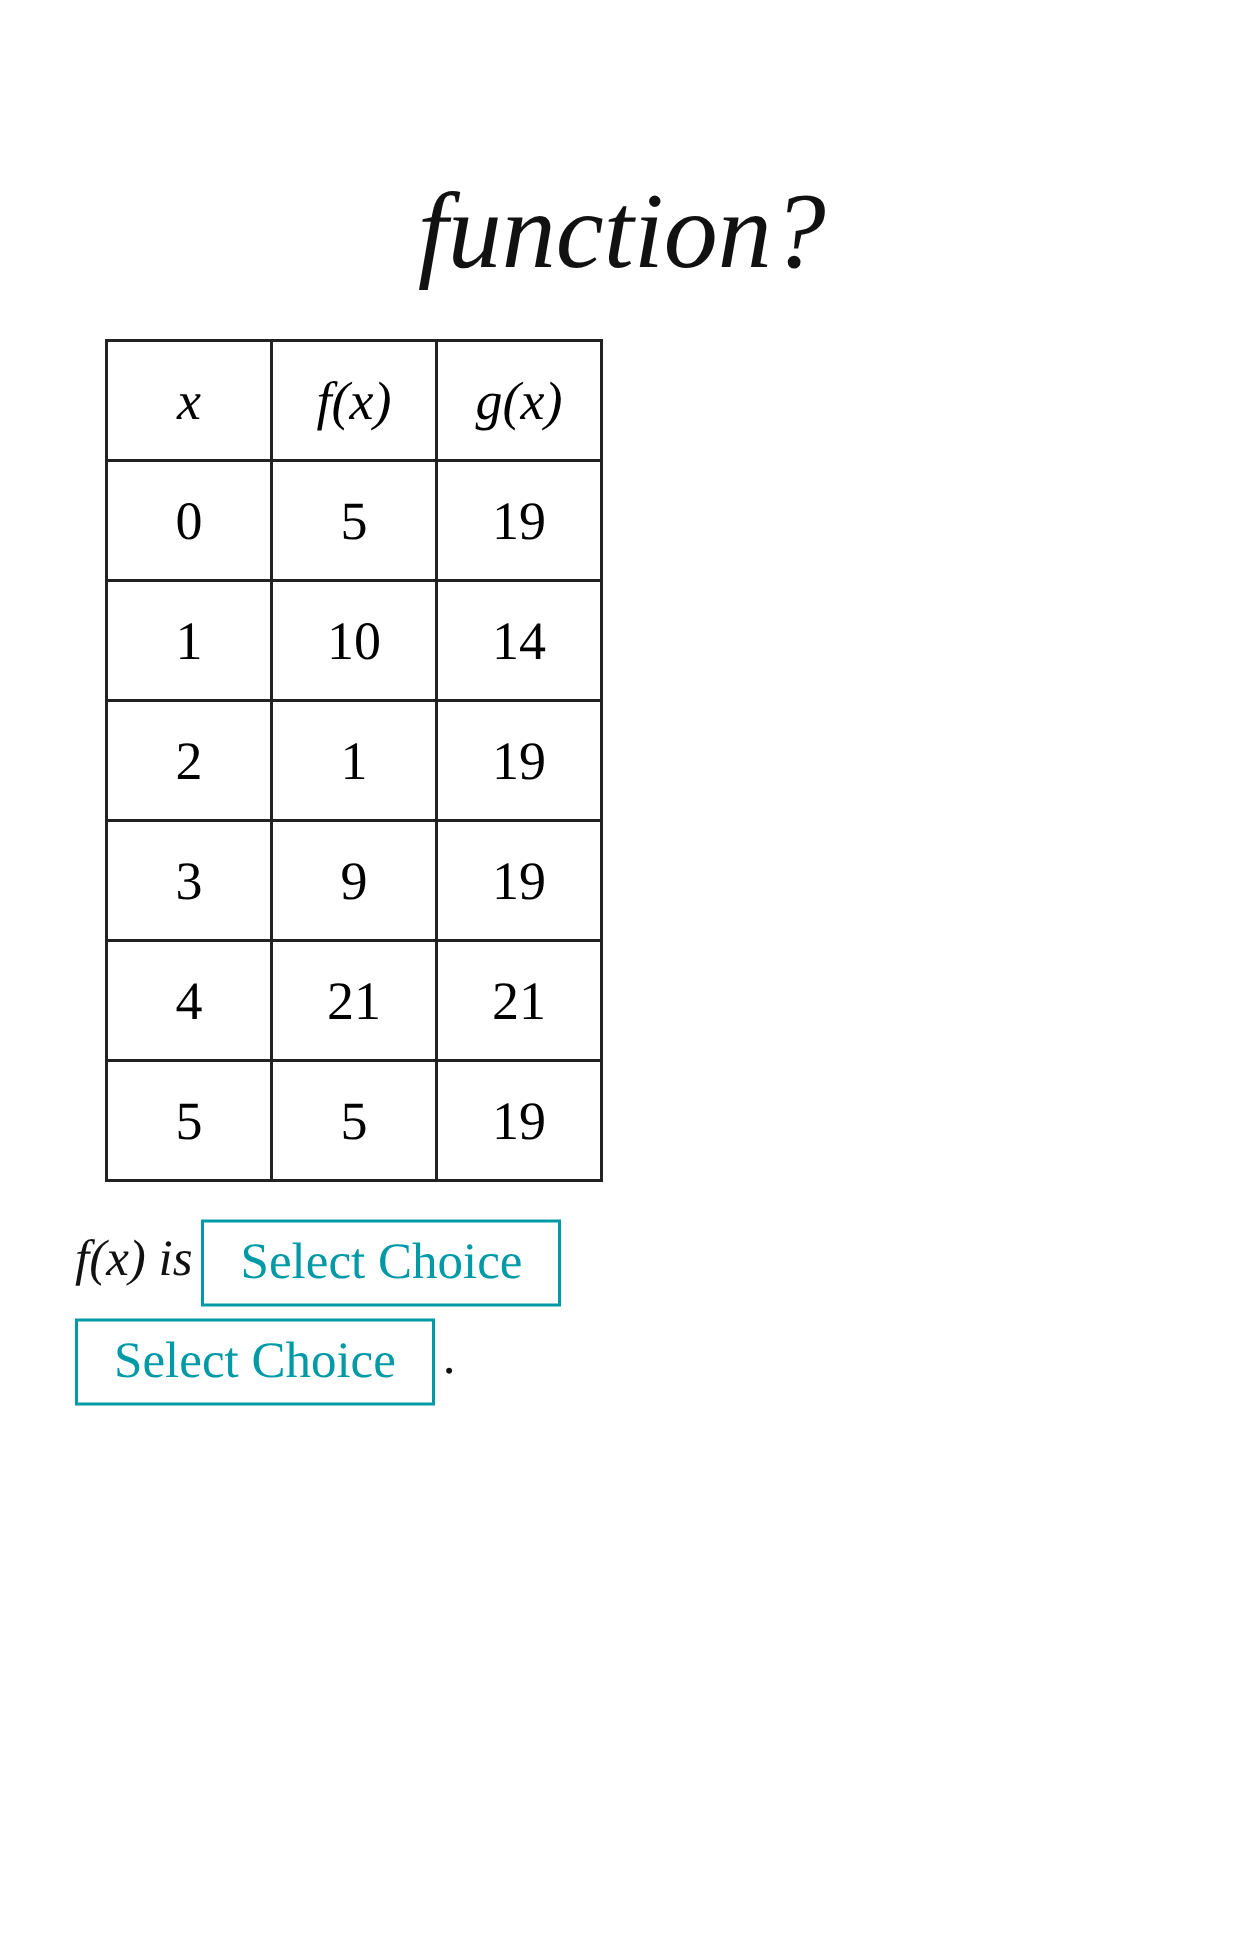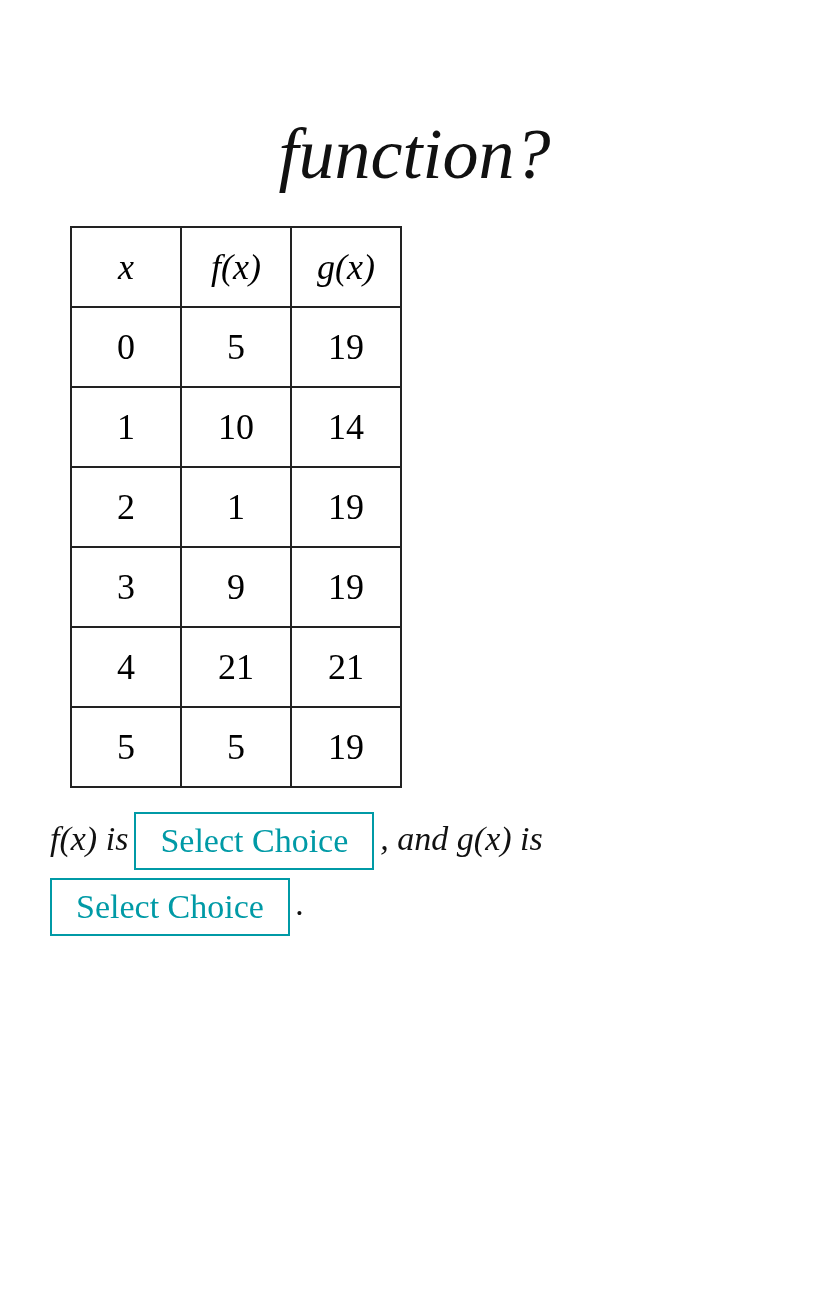--- a/index.html
+++ b/index.html
@@ -163,21 +163,20 @@
           <td>19</td>
         </tr>
       </tbody>
   </table>
 </div>
 
 <div class="conclusion-section">
   <div class="conclusion-line">
     <span>f(x) is</span>
     <button class="select-choice-btn">Select Choice</button>
-    <span>, and g(x) is</span>
   </div>
   <div class="conclusion-second-line">
     <button class="select-choice-btn-2">Select Choice</button>
     <span>.</span>
   </div>
 </div>
 
 
 
 

